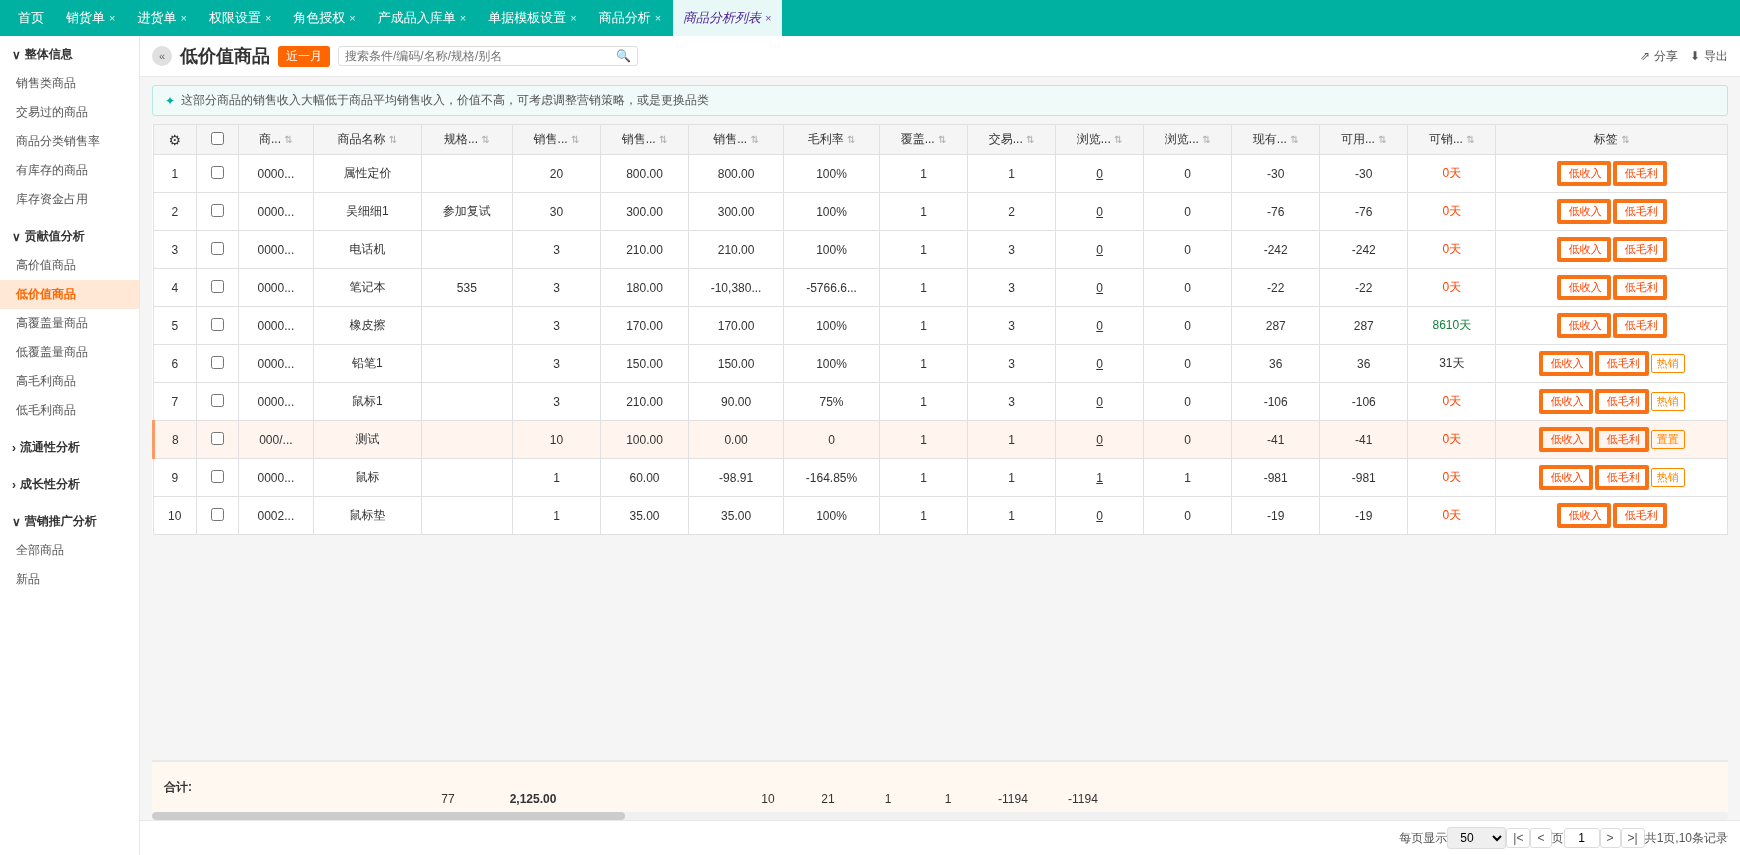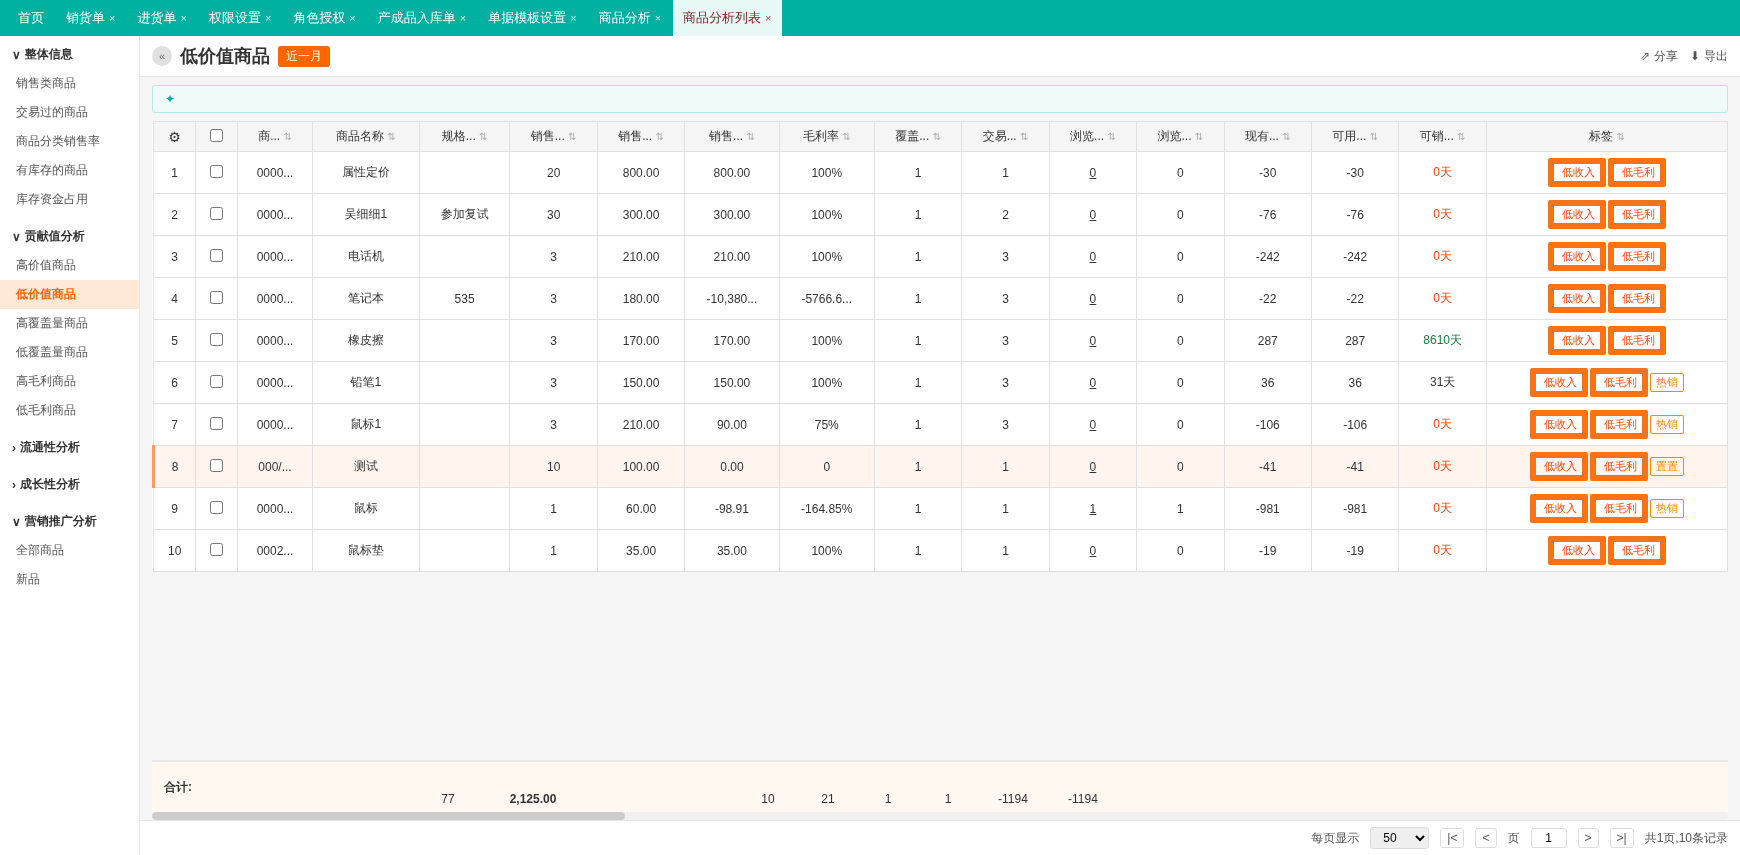--- a/index.html
+++ b/index.html
@@ -18,21 +18,21 @@
     .nav-item {
       padding: 0 10px;
       height: 36px;
       display: flex;
       align-items: center;
       cursor: pointer;
       color: #fff;
       white-space: nowrap;
       font-size: 13px;
     }
-    .nav-item.active { background: #e8f8f7; color: #7f1d1d; }
+    .nav-item.active { background: #e8f8f7; color: #4c1d95; font-style: italic; }
     .nav-close { margin-left: 4px; font-size: 11px; opacity: 0.8; }
 
     
     .main-layout {
       display: flex;
       height: calc(855px - 36px);
     }
 
     
     .sidebar {
@@ -187,21 +187,21 @@
     }
     tr.highlighted td { background: #fff5ee; }
     tr.highlighted td:first-child { border-left: 3px solid #ff9966; }
     .tag {
       display: inline-block;
       padding: 1px 5px;
       border-radius: 2px;
       font-size: 11px;
       margin: 1px;
     }
-    .tag-red { color: #ff4400; border: 6px solid #f97316; padding-left: 8px; }
+    .tag-red { color: #ff4400; border: 4px solid #f97316; padding-left: 8px; }
     .tag-orange { color: #ff8800; border: 1px solid #ff8800; }
     .link-underline { text-decoration: underline; cursor: pointer; color: #333; }
 
     
     .table-footer {
       background: #fff8f0;
       border-top: 2px solid #e8e8e8;
       padding: 6px 12px;
       display: flex;
       align-items: center;
@@ -212,21 +212,21 @@
     .total-cell { text-align: center; color: #333; margin-top: 24px; }
 
     
     .pagination {
       display: flex;
       align-items: center;
       justify-content: flex-end;
       padding: 6px 12px;
       background: #fff;
       border-top: 1px solid #e8e8e8;
-      gap: 11px;
+      gap: 0;
       font-size: 12px;
       color: #555;
     }
     .page-size-select {
       border: 1px solid #ddd;
       border-radius: 3px;
       padding: 2px 8px;
     }
     .page-btn {
       border: 1px solid #ddd;
@@ -311,34 +311,39 @@
       <div class="sidebar-item">新品</div>
     </div>
   </div>
 
   <div class="content-area">
 
     <div class="content-header">
       <div class="collapse-btn">«</div>
       <span class="content-title">低价值商品</span>
       <span class="filter-tag">近一月</span>
+      <div class="search-box">
+        <input type="text" placeholder="搜索条件/编码/名称/规格/别名" style="">
+        <span style="color:#00b0a0; cursor:pointer;">🔍</span>
+      </div>
       <div class="header-actions">
         <div class="action-btn">
           <span>⇗</span>
           <span>分享</span>
         </div>
         <div class="action-btn">
           <span>⬇</span>
           <span>导出</span>
         </div>
       </div>
     </div>
 
     <div class="info-banner">
       <span style="color:#00b0a0;">✦</span>
+      <span>这部分商品的销售收入大幅低于商品平均销售收入，价值不高，可考虑调整营销策略，或是更换品类</span>
     </div>
 
     <div class="table-container">
       <table>
         <thead>
           <tr>
             <th><span style="font-size:14px;">⚙</span></th>
             <th><input type="checkbox" style=""></th>
             <th>商... <span class="sort-icon">⇅</span></th>
             <th>商品名称 <span class="sort-icon">⇅</span></th>

